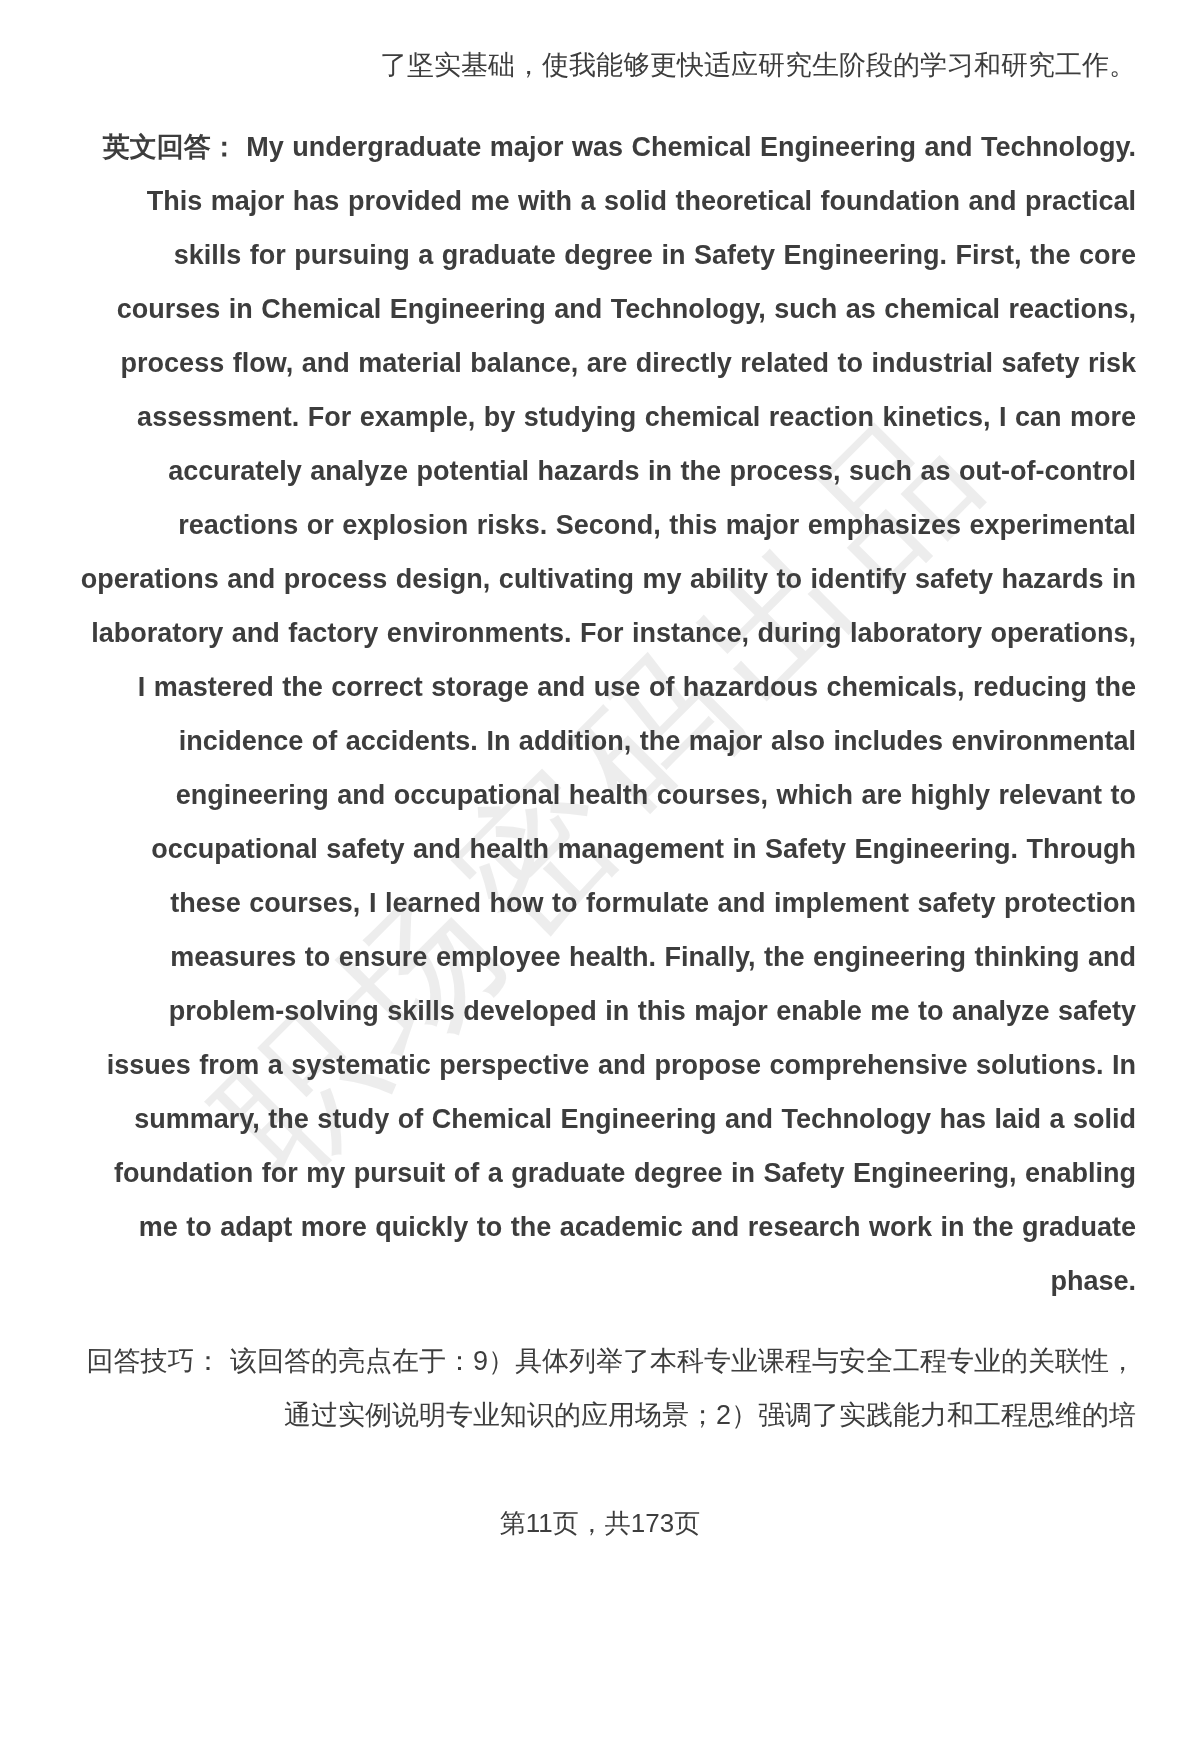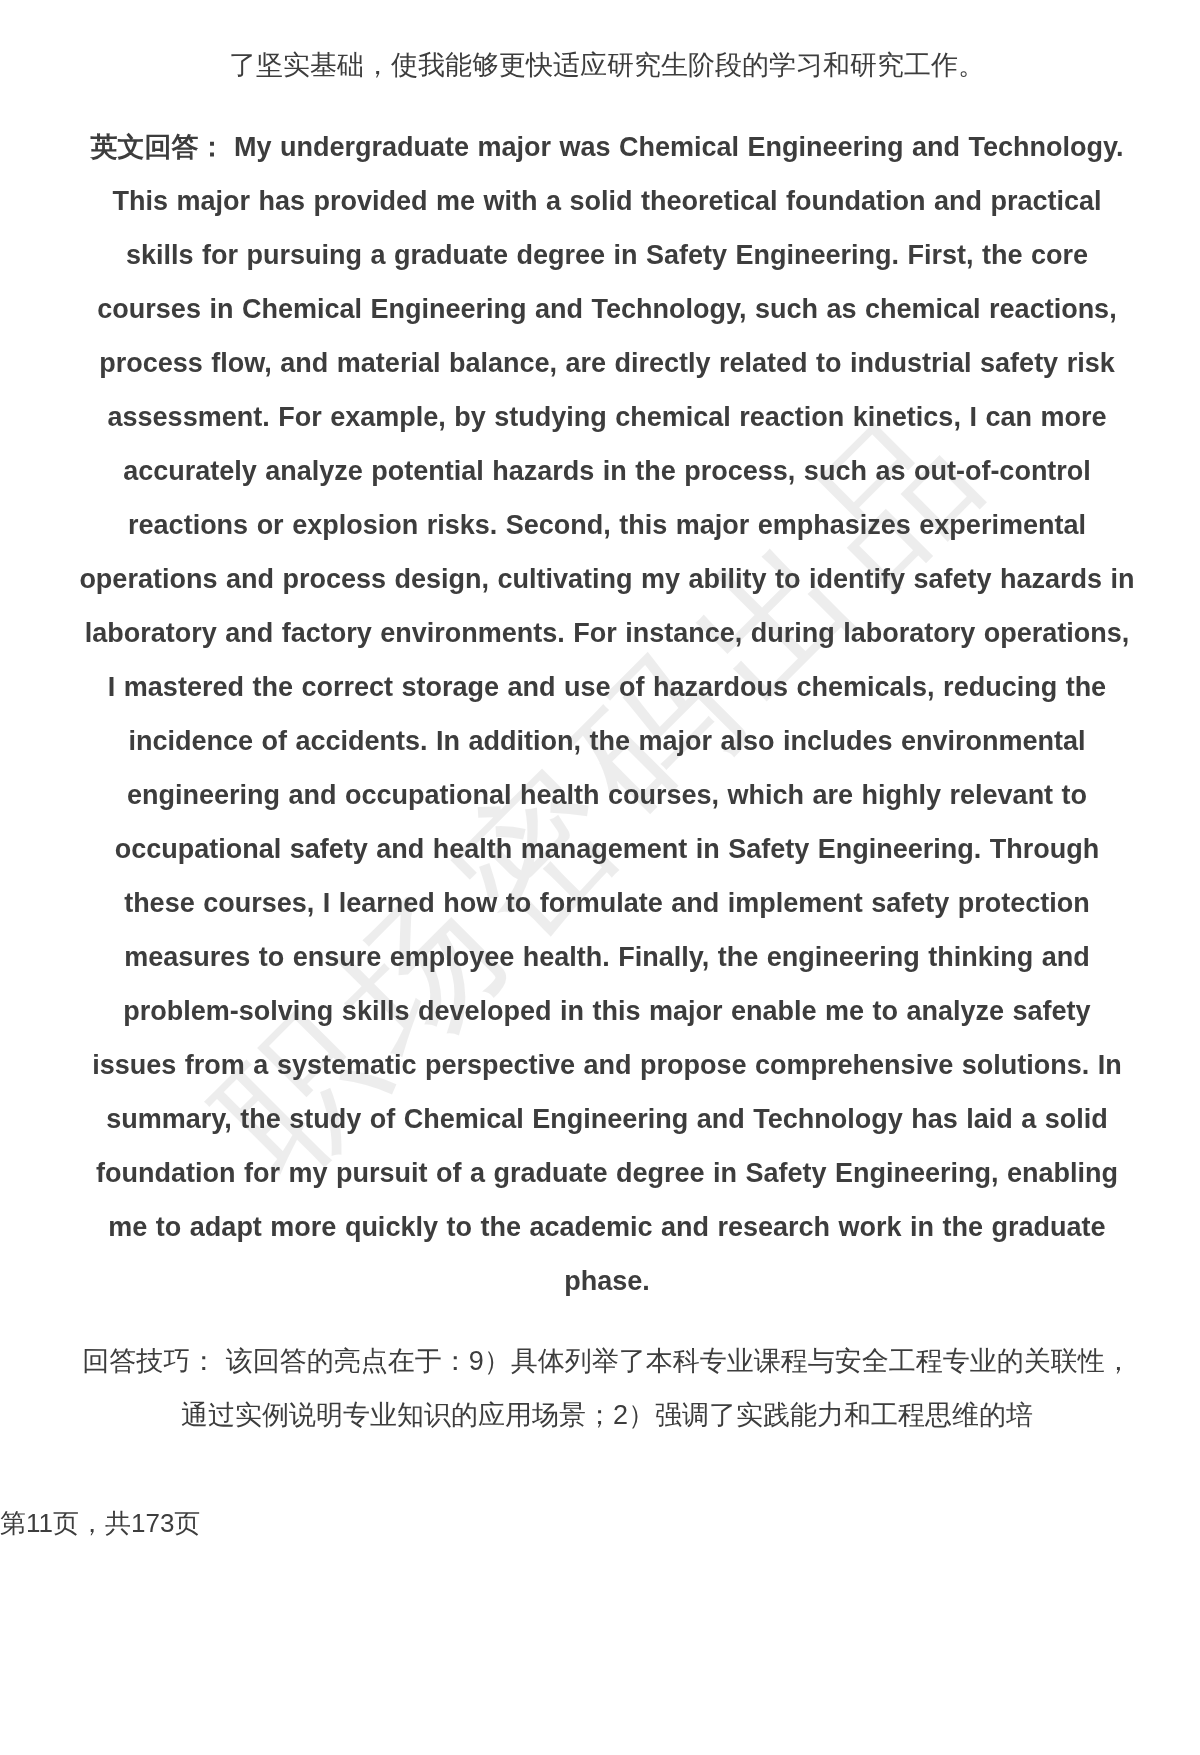--- a/index.html
+++ b/index.html
@@ -32,41 +32,41 @@
     pointer-events: none;
   }
   .content {
     position: relative;
     z-index: 1;
     padding: 38px 64px 0 66px;
   }
   .para {
     font-size: 27px;
     line-height: 54px;
-    text-align: center;
+    text-align: right;
     margin: 0 0 28px 12px;
     word-spacing: 1px;
     color: #3d3d3d;
   }
   .para.cn-lead {
     margin-bottom: 28px;
   }
   .para.answer-en {
     margin-bottom: 26px;
     font-weight: bold;
   }
   .para.tips {
     margin-bottom: 0;
   }
   .footer {
     position: absolute;
     left: 0;
     right: 0;
     top: 1498px;
-    text-align: left;
+    text-align: center;
     font-size: 26px;
     line-height: 50px;
     color: #3d3d3d;
     z-index: 1;
   }
 </style>
 </head>
 <body>
 
 <div class="page">

